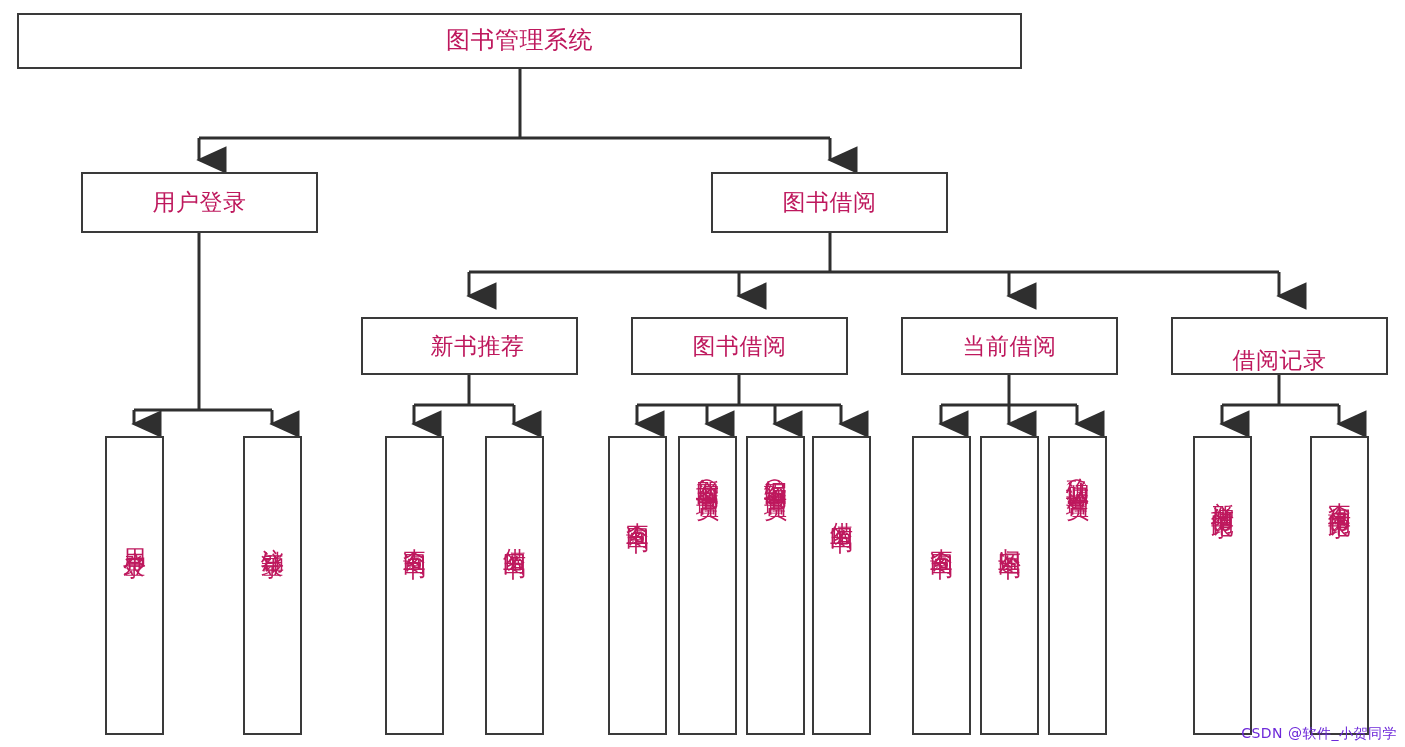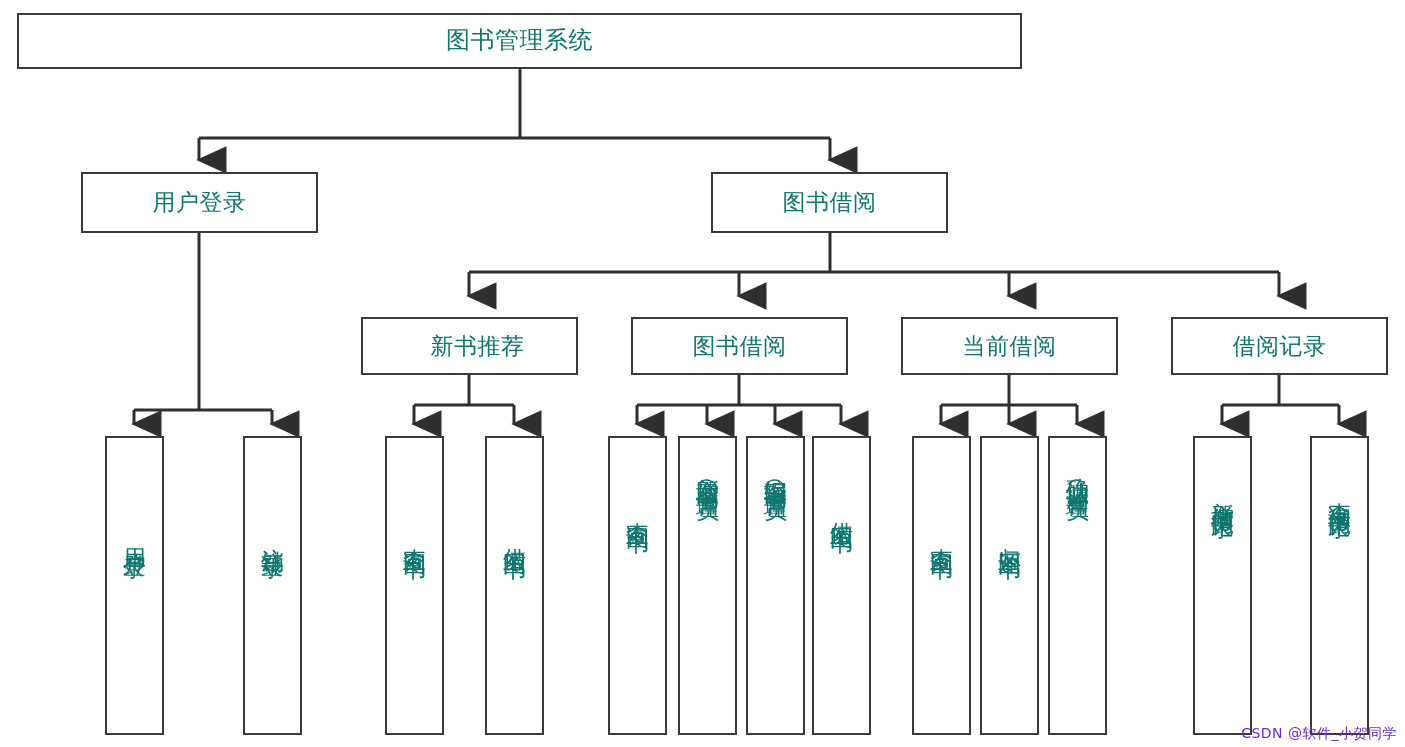--- a/index.html
+++ b/index.html
@@ -26,21 +26,21 @@
     pointer-events: none;
   }
   .node {
     position: absolute;
     box-sizing: border-box;
     border: 2px solid #3a3a3a;
     background: #ffffff;
     display: flex;
     align-items: center;
     justify-content: center;
-    color: #0f766e;
+    color: #be185d;
   }
   .node .lbl {
     display: block;
     line-height: 1.08;
     white-space: nowrap;
     letter-spacing: 0.5px;
   }
   
   .h-node .lbl {
     font-size: 23px;
@@ -144,21 +144,21 @@
 
   <div class="node h-node" style="left:361px; top:317px; width:217px; height:58px;padding-left:16px;">
     <span class="lbl">新书推荐</span>
   </div>
   <div class="node h-node" style="left:631px; top:317px; width:217px; height:58px;">
     <span class="lbl">图书借阅</span>
   </div>
   <div class="node h-node" style="left:901px; top:317px; width:217px; height:58px;">
     <span class="lbl">当前借阅</span>
   </div>
-  <div class="node h-node" style="left:1171px; top:317px; width:217px; height:58px;">
+  <div class="node h-node" style="left:1171px; top:317px; width:217px; height:58px;align-items:flex-end;">
     <span class="lbl">借阅记录</span>
   </div>
 
   <div class="node v-node mid" style="left:105px; top:436px; width:59px; height:299px;">
     <span class="lbl">用户登录</span>
   </div>
   <div class="node v-node mid" style="left:243px; top:436px; width:59px; height:299px;">
     <span class="lbl">注销登录</span>
   </div>
 

